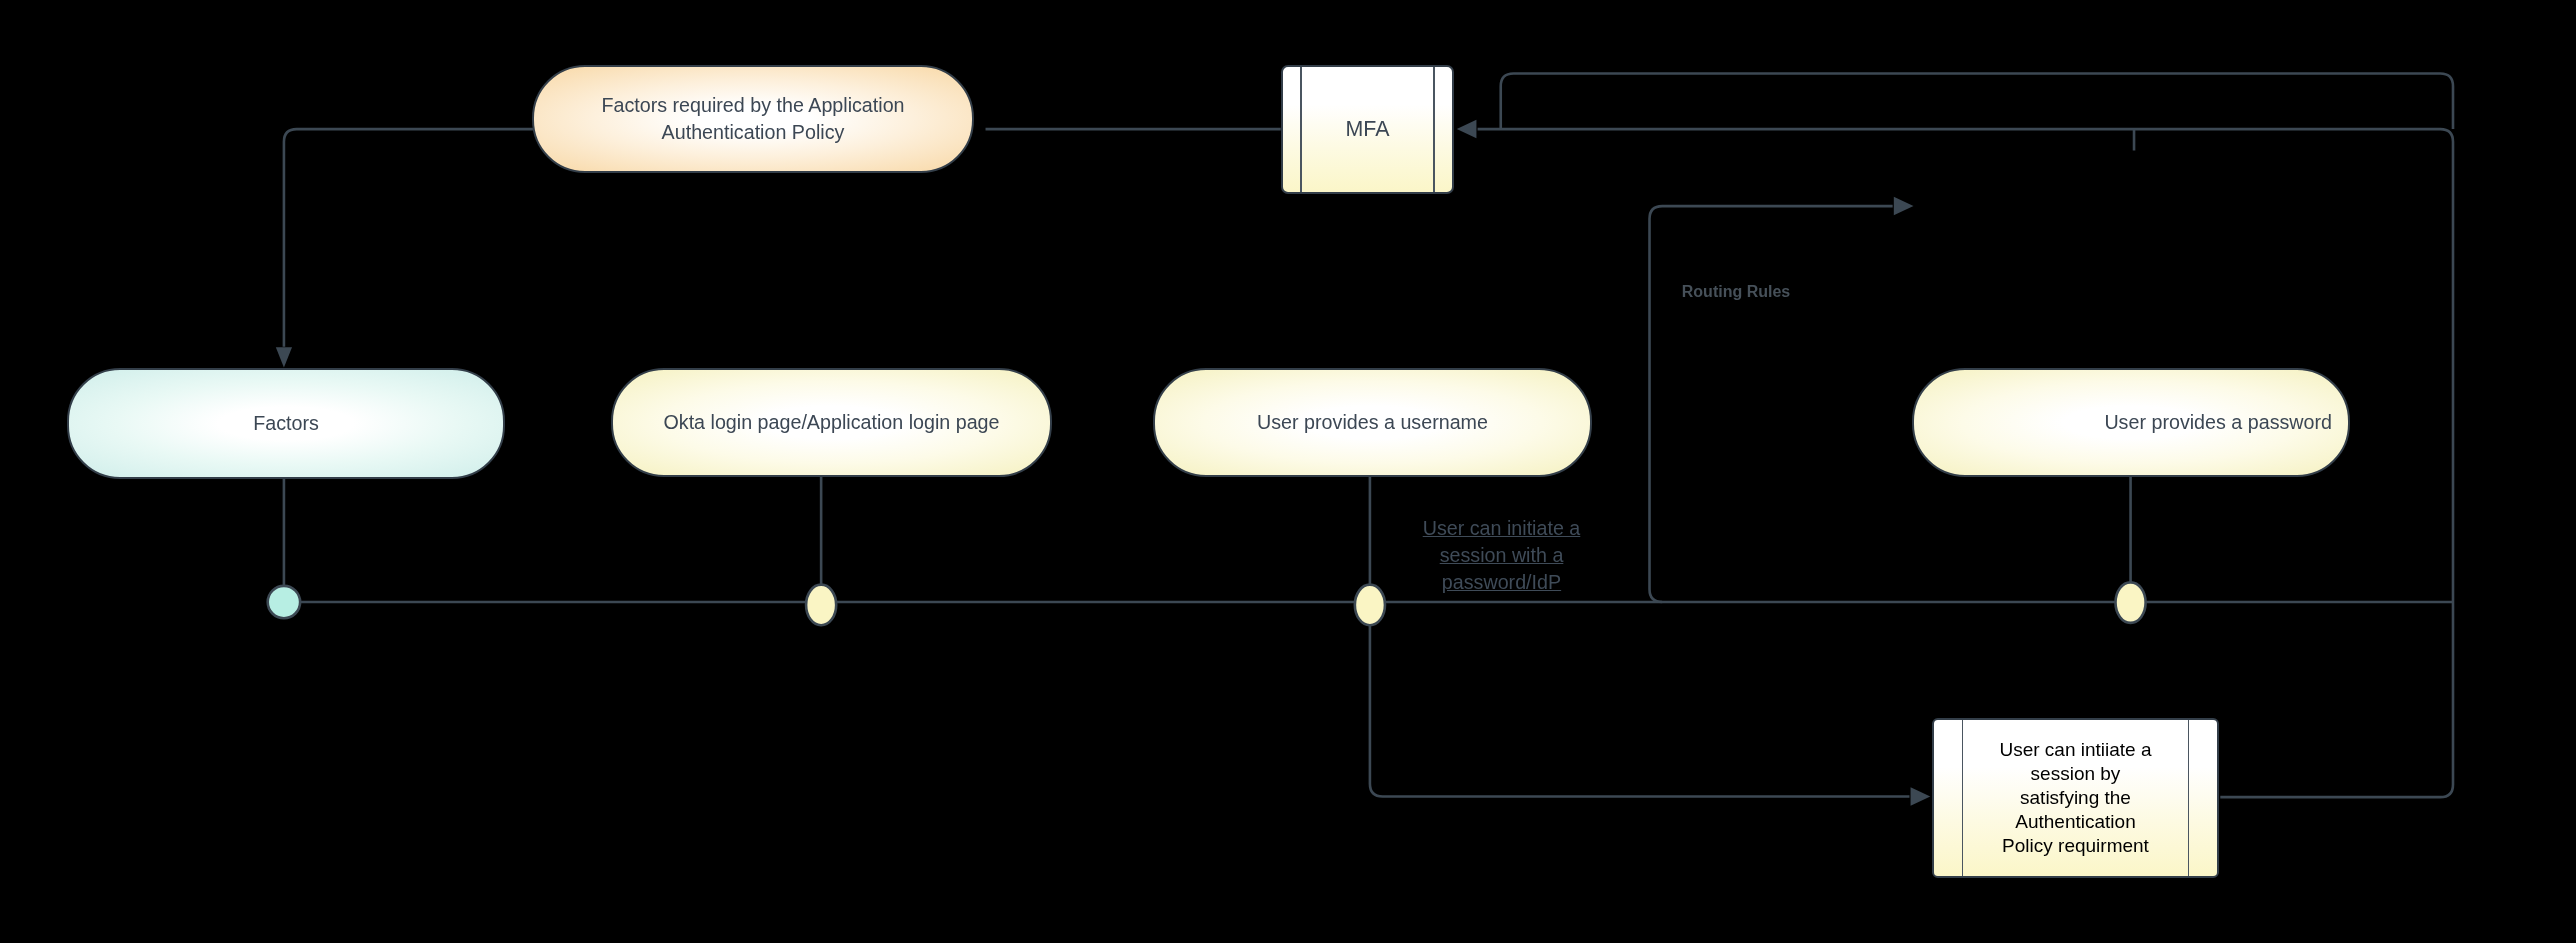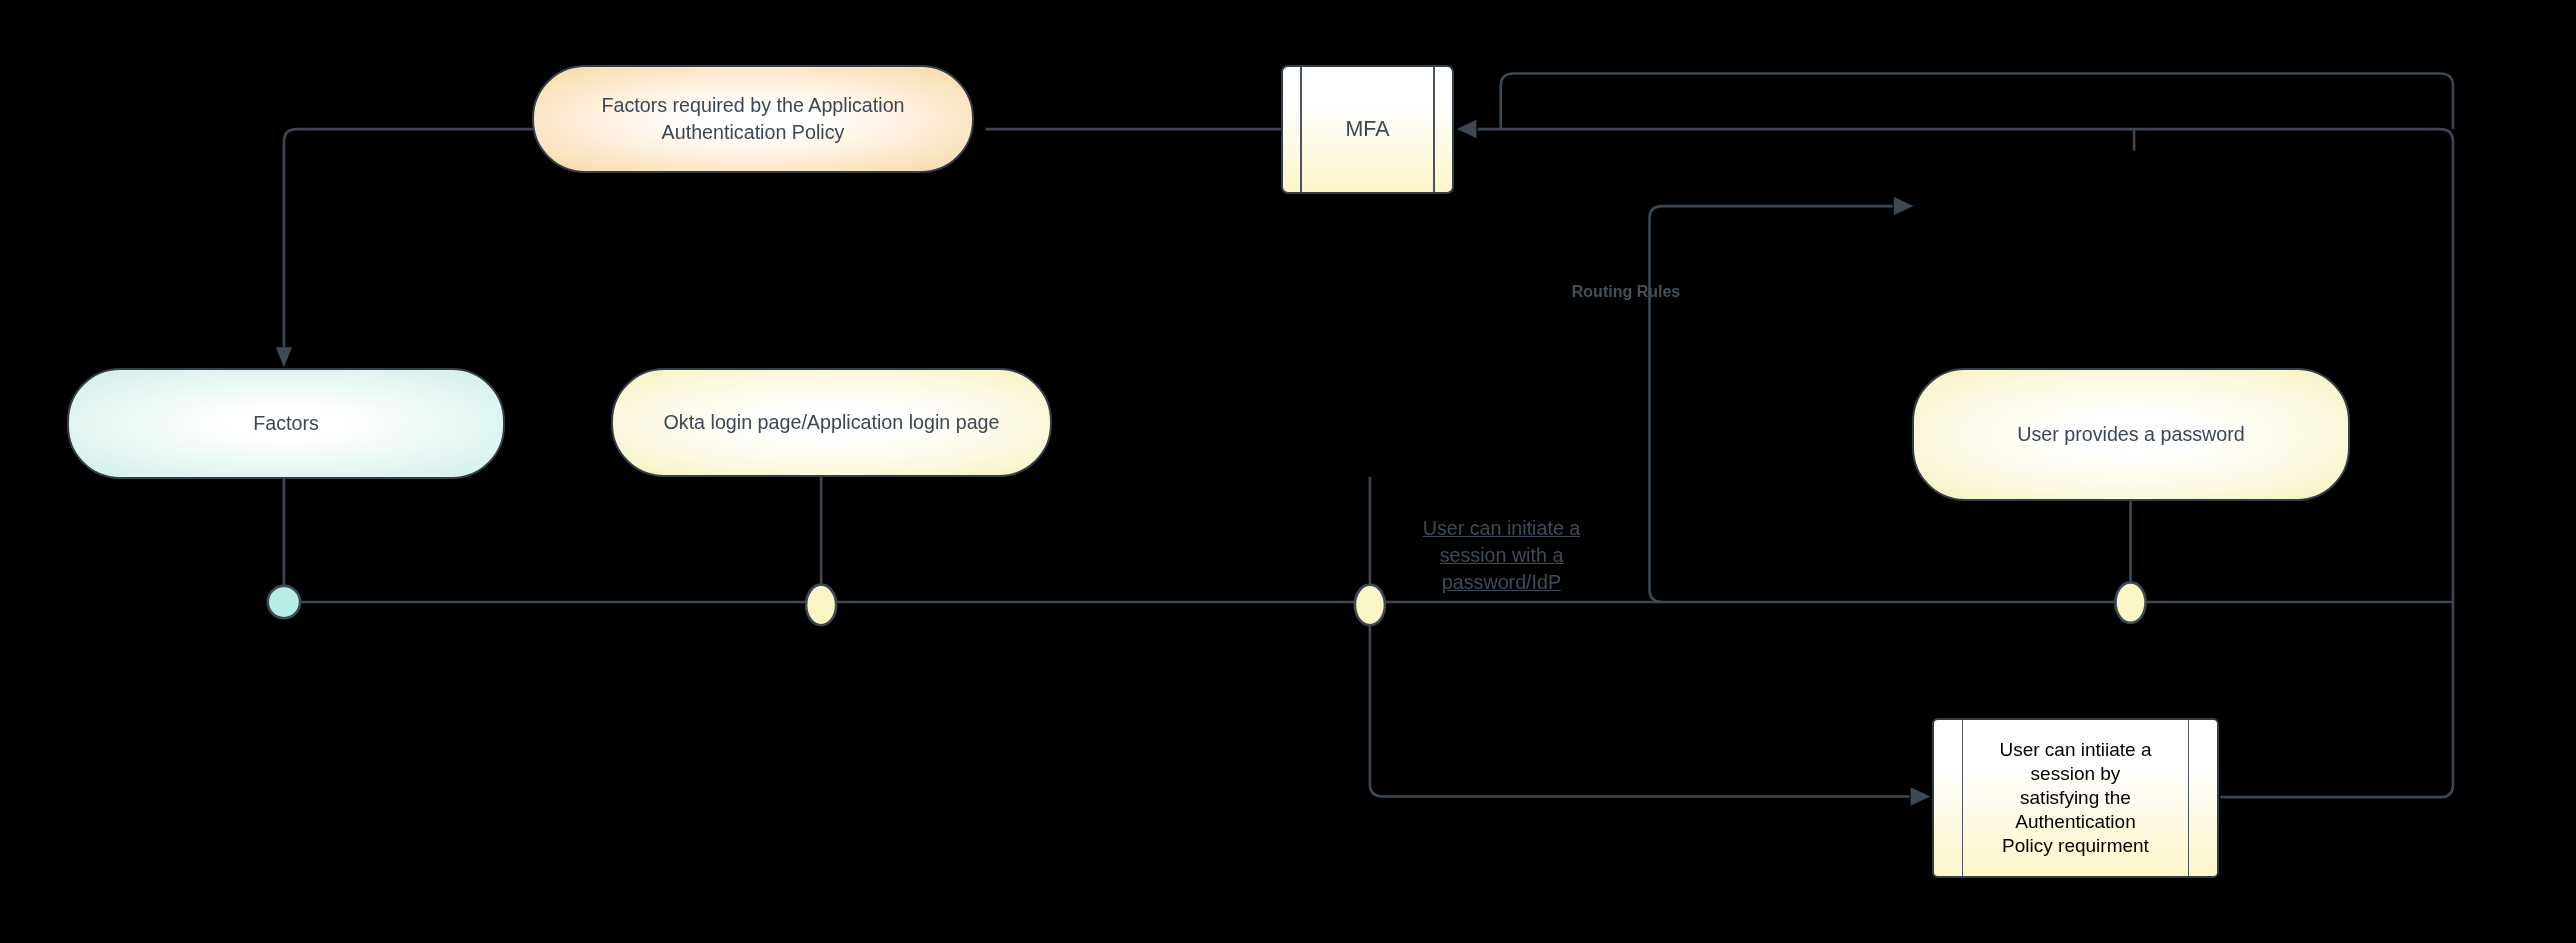--- a/index.html
+++ b/index.html
@@ -54,39 +54,39 @@
     background: #4a5560;
   }
   #node-factors { left: 532px; top: 65px; width: 442px; height: 108px; }
   #node-mfa { left: 1281px; top: 65px; width: 173px; height: 129px; font-size: 21.4px; }
   #node-mfa::before { left: 17.4px; }
   #node-mfa::after { right: 17.4px; }
   #node-identity-provider { left: 1915px; top: 152px; width: 438px; height: 108px; }
   #node-client { left: 67px; top: 368px; width: 438px; height: 111px; }
   #node-okta-login { left: 611px; top: 368px; width: 441px; height: 109px; }
   #node-username { left: 1153px; top: 368px; width: 439px; height: 109px; }
-  #node-password { left: 1912px; top: 368px; width: 438px; height: 133px; }
+  #node-password { left: 1912px; top: 368px; width: 438px; height: 109px; justify-content: flex-end; }
   #node-session-box {
     left: 1932px; top: 718px; width: 287px; height: 160px;
     border-radius: 5.8px;
     color: #000000;
     font-size: 19px;
     line-height: 1.26;
   }
   #node-session-box::before { left: 28px; }
   #node-session-box::after { right: 28px; }
   #node-session-box .node-label { padding: 0 11.6px; }
   .annotation {
     position: absolute;
     text-align: center;
     white-space: pre-line;
     color: #3f4b58;
   }
   #annotation-routing-rules {
-    left: 1510px; top: 283px; width: 232px;
+    left: 1620px; top: 283px; width: 232px;
     font-size: 16px;
     font-weight: bold;
     color: #465059;
   }
   #annotation-session-note {
     left: 1403px; top: 515px; width: 197px;
     font-size: 19.7px;
     line-height: 1.38;
     text-decoration: underline;
   }
@@ -140,20 +140,23 @@
 
 
   <div class="node pill cyan" id="node-client">
     <span class="node-label">Factors</span>
   </div>
 
   <div class="node pill yellow" id="node-okta-login">
     <span class="node-label">Okta login page/Application login page</span>
   </div>
 
+  <div class="node pill yellow" id="node-username">
+    <span class="node-label">User provides a username</span>
+  </div>
 
   <div class="node pill yellow" id="node-password">
     <span class="node-label">User provides a password</span>
   </div>
 
   <div class="node subroutine" id="node-session-box">
     <span class="node-label">User can intiiate a
 session by
 satisfying the
 Authentication

